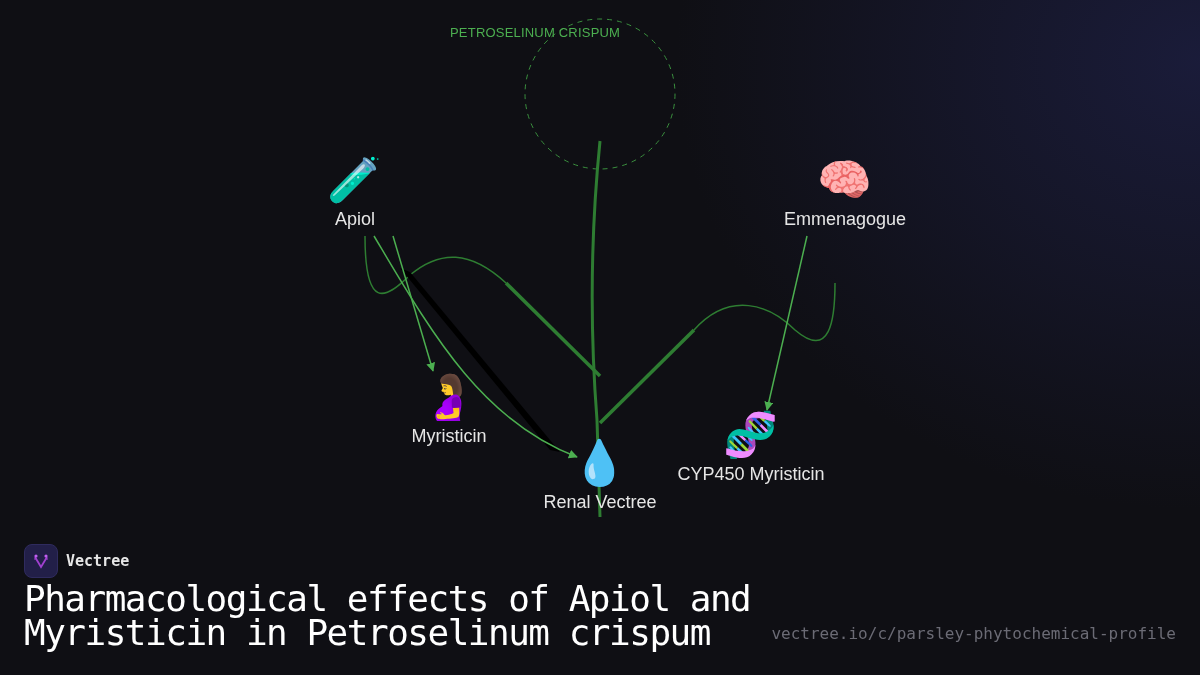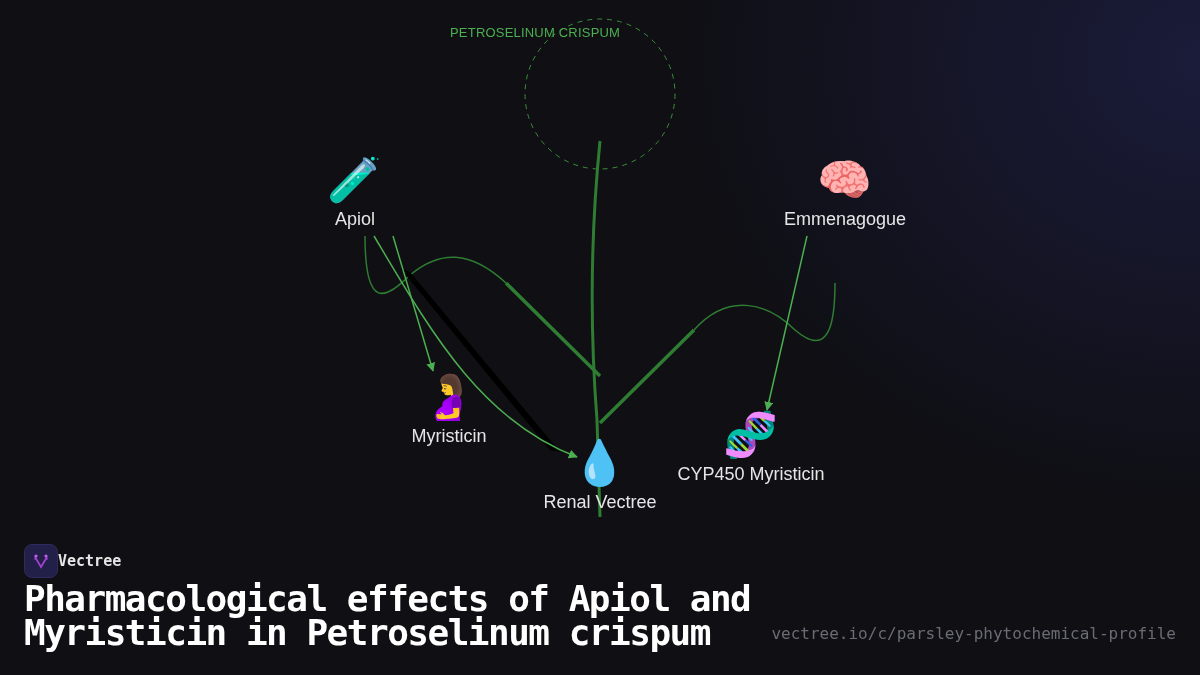--- a/index.html
+++ b/index.html
@@ -18,29 +18,29 @@
     background: linear-gradient(to bottom, rgba(15,15,20,0), rgba(15,15,20,0.9));
   }
   svg.graph { position: absolute; left: 0; top: 0; }
   .root-label {
     position: absolute; left: 450px; top: 25px; width: 300px; text-align: left;
     color: #4caf50; font-size: 13px; letter-spacing: 0.2px;
   }
   .node { position: absolute; text-align: center; transform: translateX(-50%); }
   .node .emoji { font-size: 44px; line-height: 50px; display: block; }
   .node .label { color: #e6e6e6; font-size: 18px; display: block; margin-top: 4px; white-space: nowrap; }
-  .brand { position: absolute; left: 24px; top: 544px; display: flex; align-items: center; }
+  .brand { position: absolute; left: 24px; top: 544px; display: flex; align-items: center; gap: 8px; }
   .logo {
     width: 32px; height: 32px; border-radius: 8px; background: #221f48;
     border: 1px solid #2f2b5e; display: flex; align-items: center; justify-content: center;
   }
   .brand-name { color: #e6e6e6; font-family: "DejaVu Sans Mono", monospace; font-weight: bold; font-size: 15px; }
   .title {
     position: absolute; left: 24px; top: 582px; margin: 0;
-    color: #ffffff; font-family: "DejaVu Sans Mono", monospace; font-weight: bold;
+    color: #ffffff; font-family: "DejaVu Sans Mono", monospace; font-weight: normal;
     font-size: 36px; line-height: 34px; letter-spacing: -1.5px;
   }
   .url {
     position: absolute; right: 24px; top: 624px;
     color: #6b6b75; font-family: "DejaVu Sans Mono", monospace; font-size: 16px;
   }
 </style>
 </head>
 <body>
 

